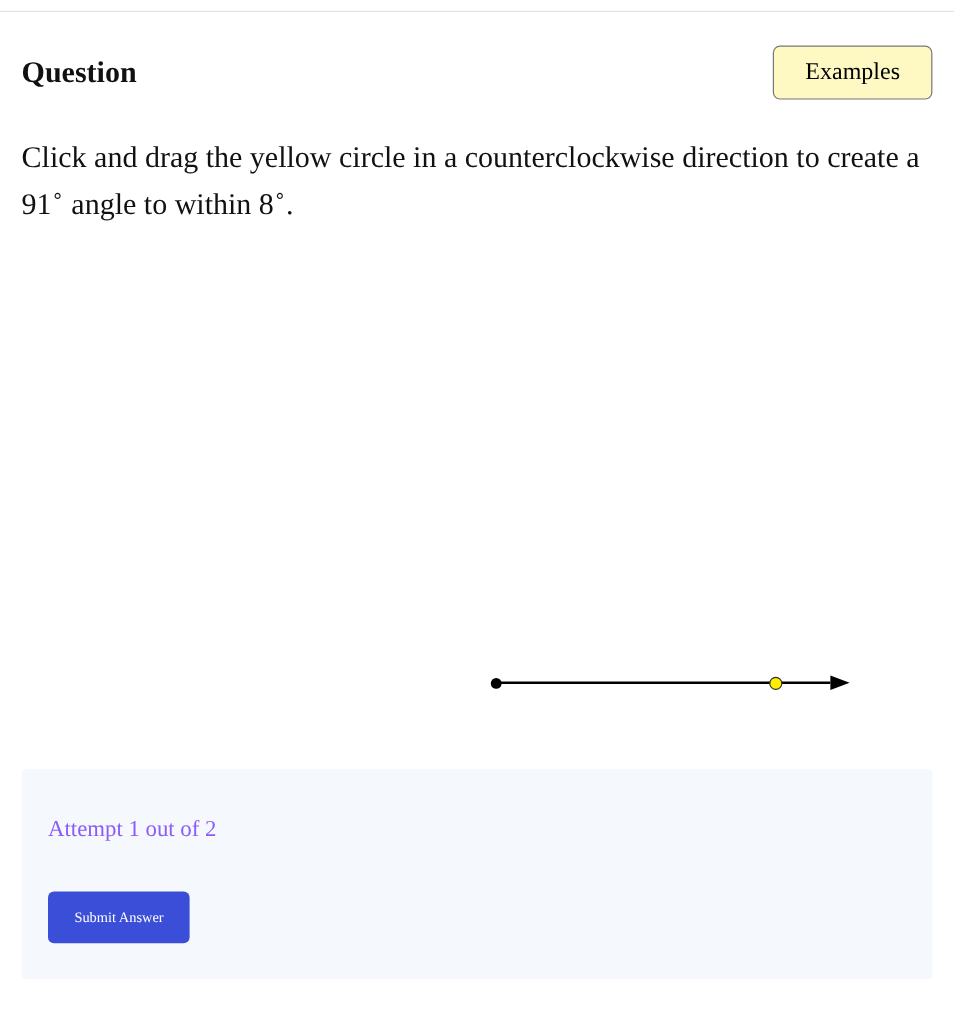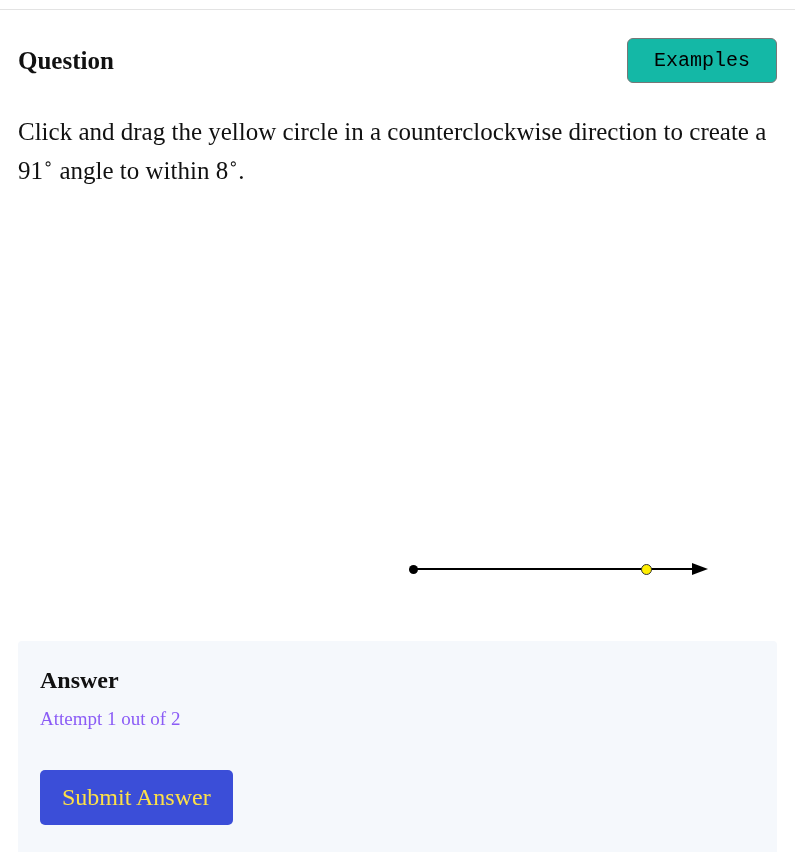--- a/index.html
+++ b/index.html
@@ -20,26 +20,26 @@
     display: flex;
     justify-content: space-between;
     align-items: center;
     margin-top: 28px;
   }
   .question-title {
     font-weight: bold;
     font-size: 25px;
   }
   .examples-btn {
-    background: #14b8a6;
+    background: #fef9c3;
     border: 1px solid #777;
     border-radius: 6px;
     padding: 10px 26px;
     font-size: 20px;
-    font-family: Liberation Mono, monospace;
+    font-family: Liberation Serif, serif;
     cursor: pointer;
   }
   .prompt {
     font-size: 25px;
     line-height: 1.55;
     margin-top: 30px;
     font-family: Georgia, 'Times New Roman', serif;
   }
   .mathnum {
     font-family: 'Times New Roman', serif;
@@ -91,25 +91,25 @@
     font-size: 24px;
   }
   .attempt {
     color: #8b5cf6;
     font-size: 19px;
     margin-top: 14px;
     font-family: Georgia, serif;
   }
   .submit-btn {
     background: #3b4ed8;
-    color: #fde047;
+    color: #ffffff;
     border: none;
     border-radius: 5px;
     padding: 14px 22px;
-    font-size: 24px;
+    font-size: 12px;
     font-family: Georgia, 'Times New Roman', serif;
     margin-top: 40px;
     cursor: pointer;
   }
 </style>
 </head>
 <body>
 
 <div class="top-border"></div>
 
@@ -127,18 +127,17 @@
   <div class="canvas-area">
     <svg class="ray-svg" width="310" height="18">
       <line x1="7" y1="8" x2="286" y2="8" stroke="#000" stroke-width="2"></line>
       <polygon points="286,2 302,8 286,14" fill="#000"></polygon>
     </svg>
     <div class="vertex-dot"></div>
     <div class="yellow-dot"></div>
   </div>
 
   <div class="answer-panel">
-    <div class="answer-title">Answer</div>
     <div class="attempt">Attempt 1 out of 2</div>
     <button class="submit-btn">Submit Answer</button>
   </div>
 
 </div>
 
 </body></html>

